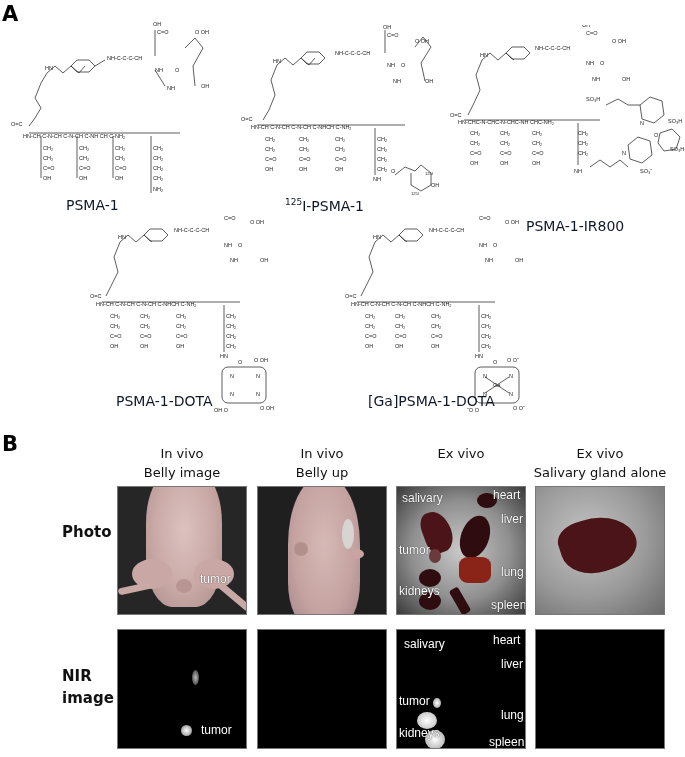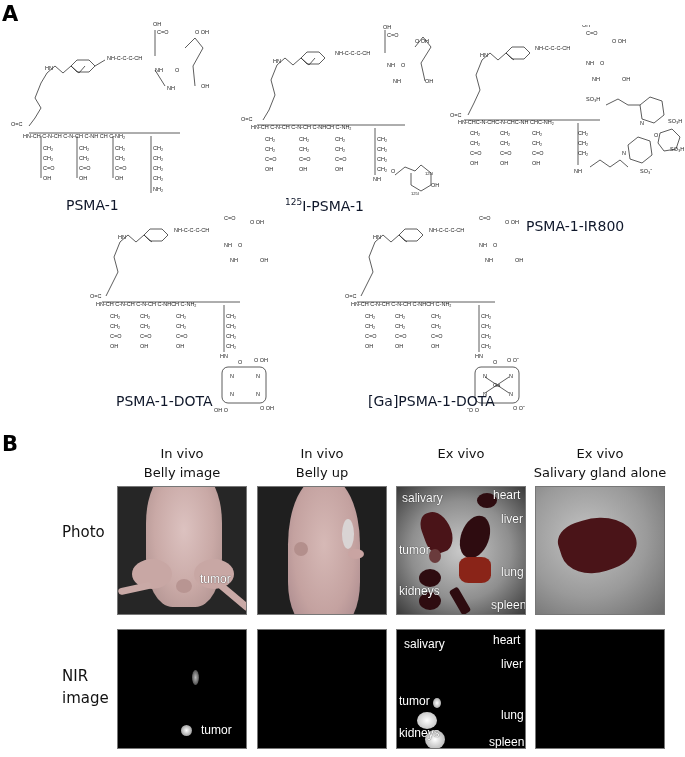--- a/index.html
+++ b/index.html
@@ -5,21 +5,21 @@
   html,body{margin:0;padding:0;background:#ffffff;}
   body{width:685px;height:757px;position:relative;overflow:hidden;font-family:"Liberation Sans",sans-serif;color:#111;}
   .abs{position:absolute;}
   .panel-letter{position:absolute;font-family:"DejaVu Sans",sans-serif;font-weight:bold;font-size:21px;color:#000;}
   .cmpd-label{position:absolute;font-family:"DejaVu Sans",sans-serif;font-size:14px;color:#0f172a;white-space:nowrap;}
   .cmpd-label sup{font-size:9px;}
   .struct{position:absolute;}
   .struct svg{width:100%;height:100%;display:block;}
   .struct text{font-family:"Liberation Sans",sans-serif;fill:#222;}
   .col-head{position:absolute;text-align:center;font-family:"DejaVu Sans",sans-serif;font-size:13px;line-height:19px;color:#111;white-space:nowrap;}
-  .row-head{position:absolute;font-family:"DejaVu Sans",sans-serif;font-size:15px;line-height:22px;color:#111;}
+  .row-head{position:absolute;font-family:"DejaVu Sans",sans-serif;font-size:15px;line-height:22px;color:#111;font-weight:bold;}
   .tile{position:absolute;width:130px;border:1px solid #777;box-sizing:border-box;overflow:hidden;}
   .photo{height:129px;}
   .nir{height:120px;background:#000;}
   .lbl{position:absolute;color:#fff;font-family:"Liberation Sans",sans-serif;font-size:12px;white-space:nowrap;text-shadow:0 0 1px #000;}
   .blob{position:absolute;border-radius:50%;}
 </style>
 </head>
 <body>
 
 <div class="panel-letter" style="left:2px;top:2px;">A</div>

